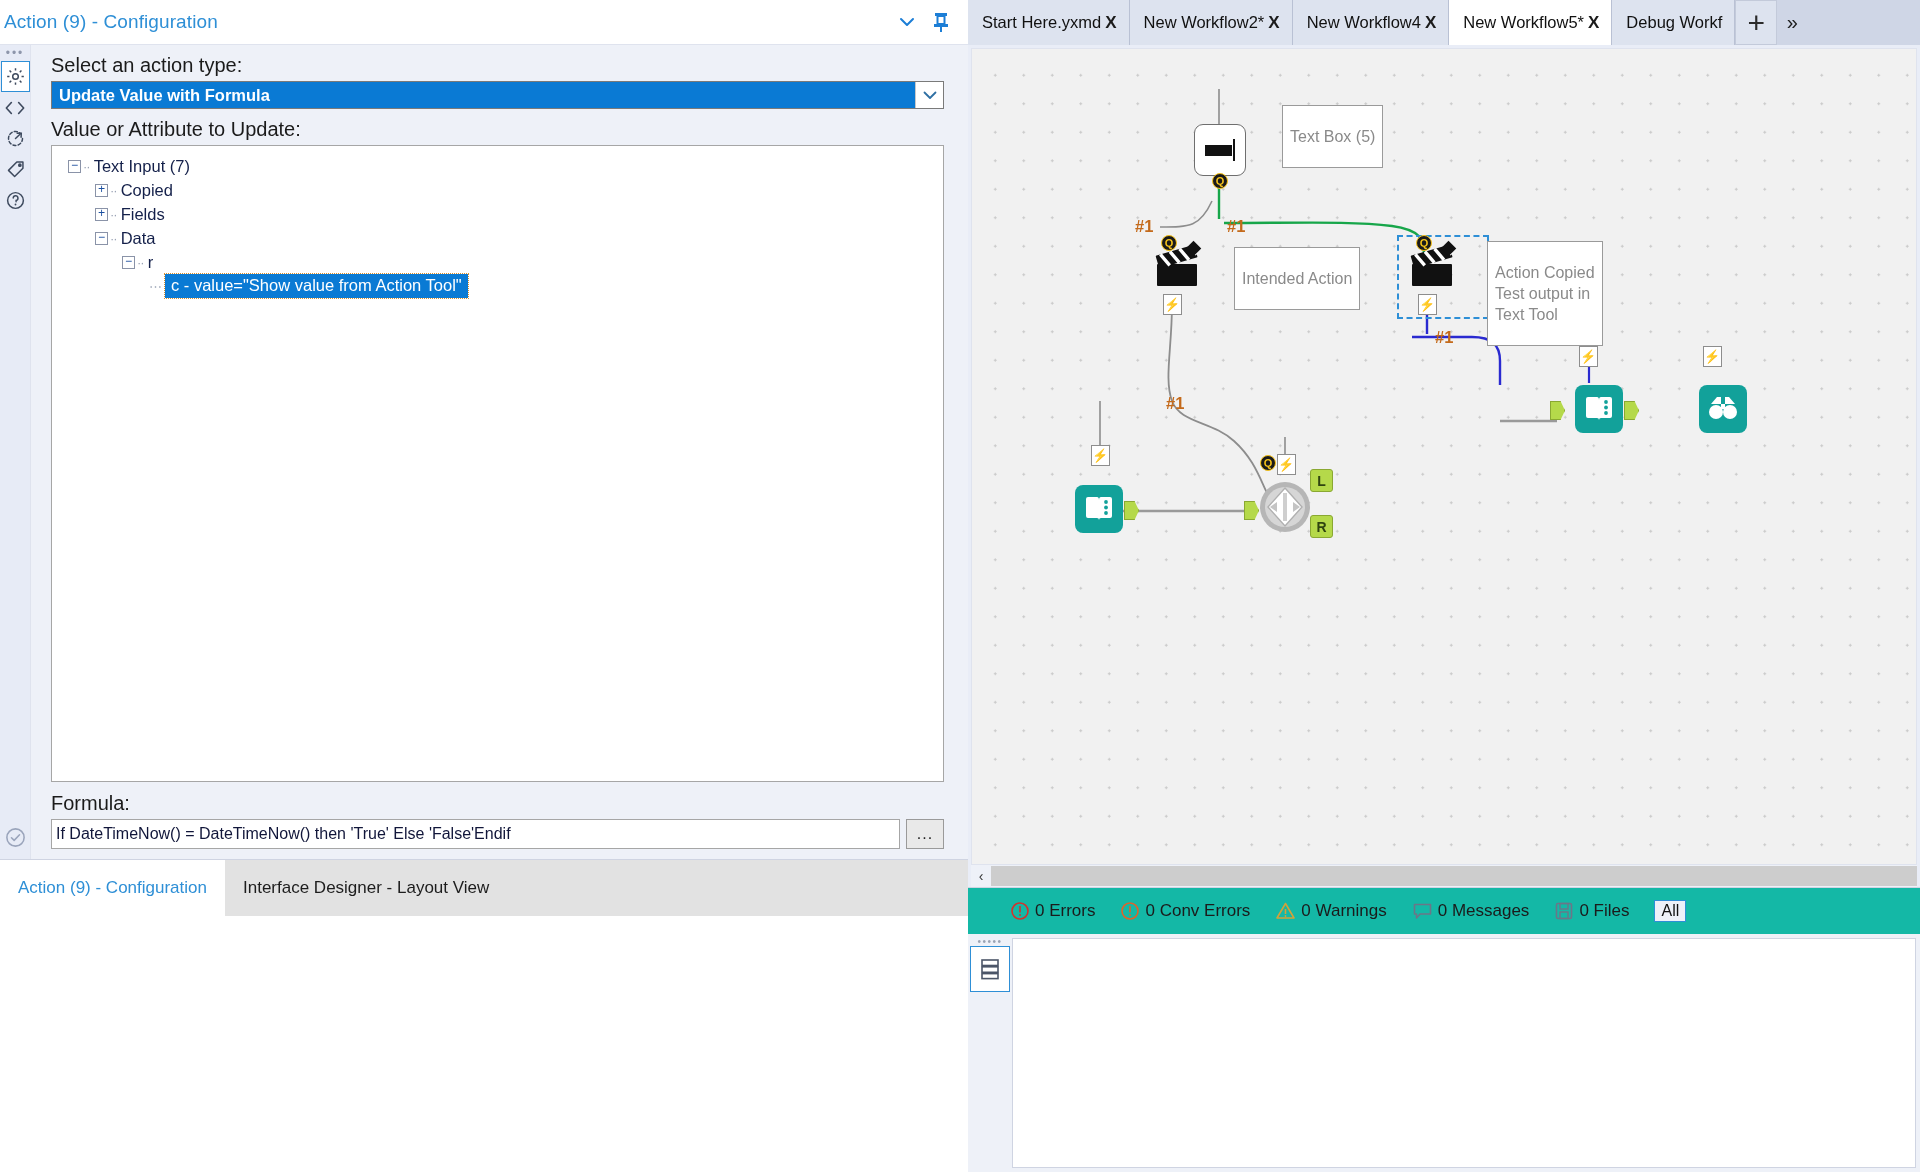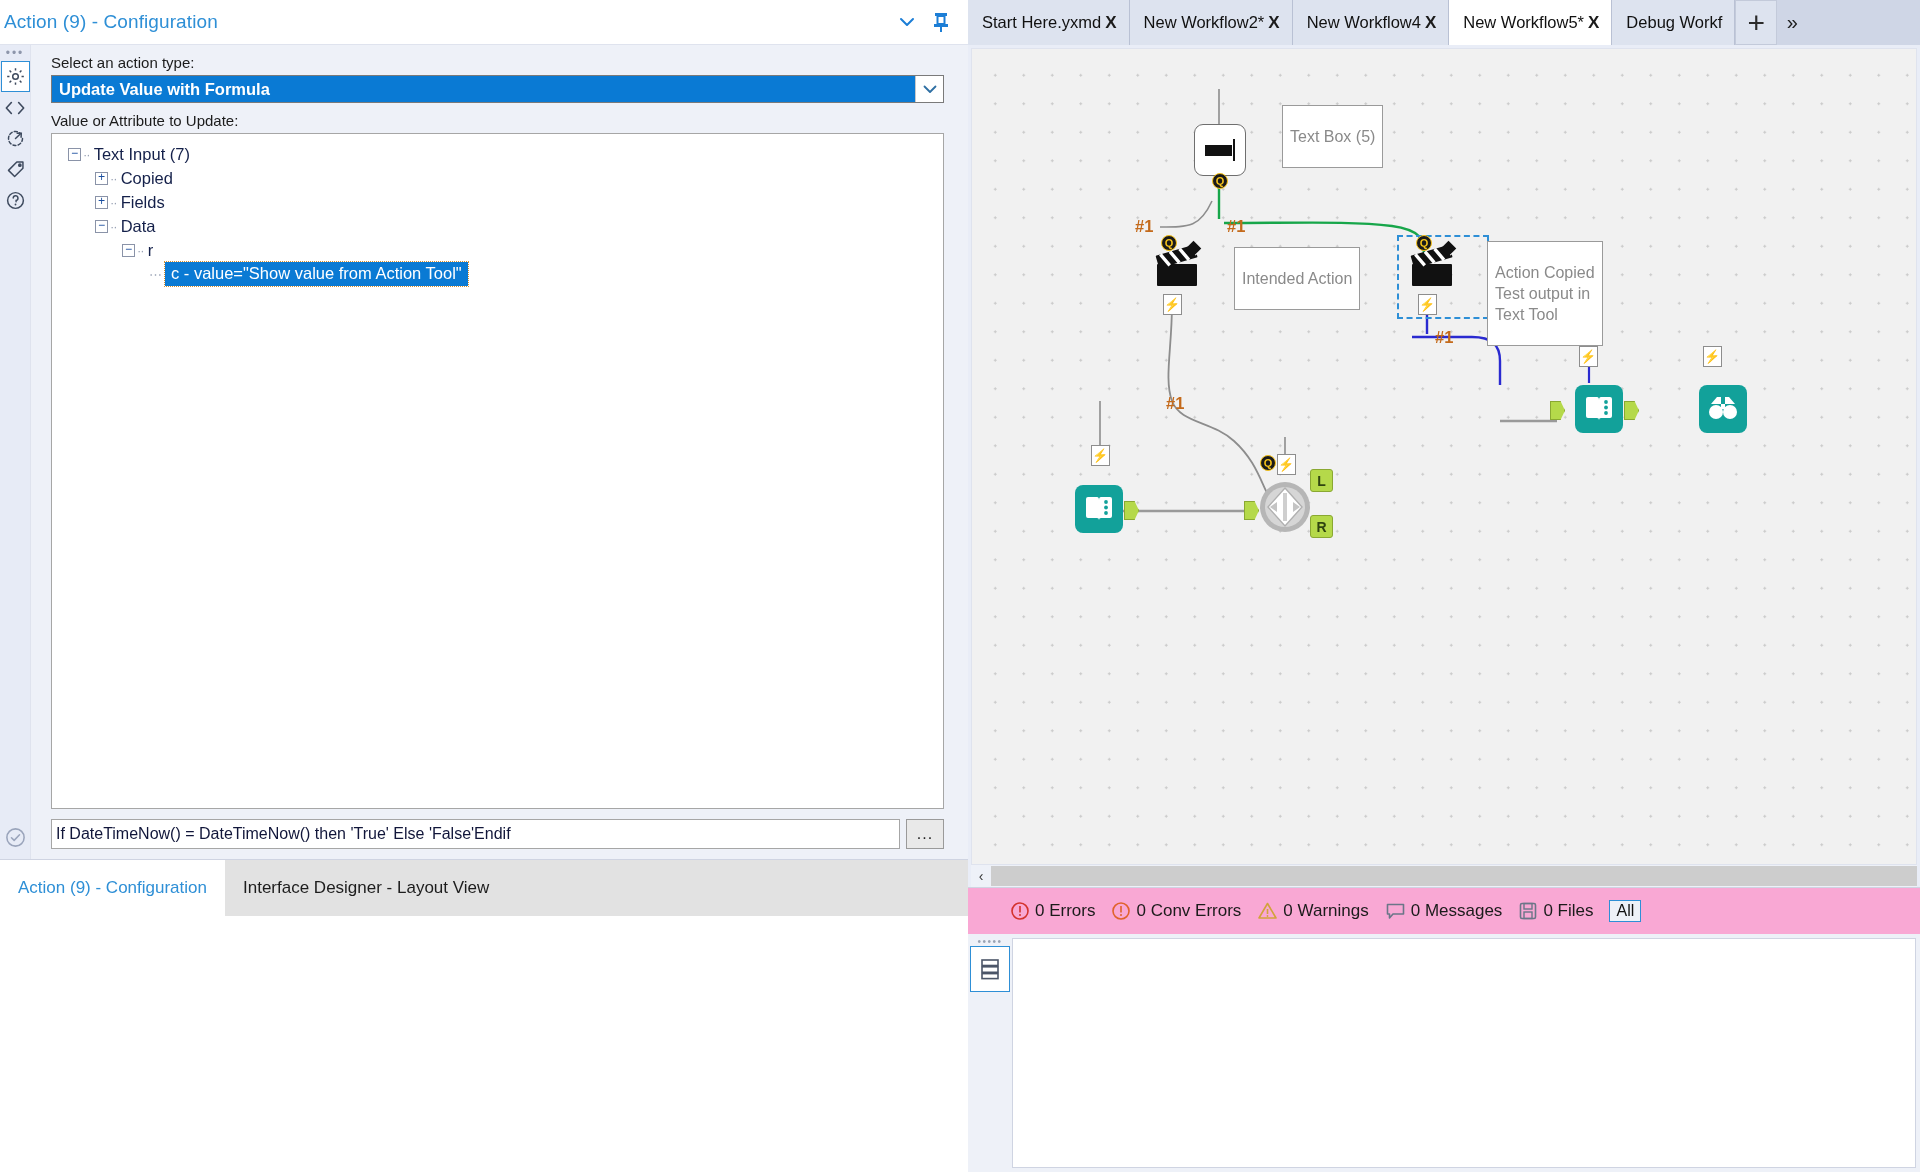--- a/index.html
+++ b/index.html
@@ -64,21 +64,21 @@
     border-right: 1px solid #dfe3ee;
   }
 
   #cfg-body {
     flex: 1; margin-left: 31px;
     padding: 9px 24px 0 20px;
     display: flex; flex-direction: column;
     min-height: 0;
   }
   .field-label {
-    font-size: 15px; color: #1b1b1b; margin-bottom: 4px;
+    font-size: 20px; color: #1b1b1b; margin-bottom: 4px;
     white-space: nowrap;
   }
   
   #action-type-combo {
     height: 28px; display: flex; align-items: stretch;
     border: 1px solid #7a7a7a; background: #fff;
     margin-bottom: 9px;
     font-weight: bold;
   }
   #action-type-combo .val {
@@ -203,23 +203,23 @@
   #results {
     flex: 1; display: flex; flex-direction: column;
     background: #eef1f8; border-top: 1px solid #cfd4e2;
     min-height: 0;
   }
   #results-title {
     height: 42px; display: flex; align-items: center; padding-left: 10px;
     font-size: 17px; color: #3c4456;
   }
   #results-bar {
-    height: 46px; display: flex; align-items: center; gap: 16px;
+    height: 46px; display: flex; align-items: center; gap: 25px;
     padding-left: 42px; font-size: 17px; color: #1b1b1b;
-    background: #f9a8d4;
+    background: #14b8a6;
   }
   .rstat { display: flex; align-items: center; gap: 5px; white-space: nowrap; }
   #results-all {
     border: 1px solid #2e8fd6; padding: 1px 6px; font-size: 16px;
     color: #111; background: #eef1f8; cursor: pointer;
   }
   #results-body { flex: 1; display: flex; }
   #results-rail {
     width: 44px; background: #eef1f8; padding-top: 4px;
     display: flex; flex-direction: column; align-items: center;
@@ -379,20 +379,21 @@
         <span class="texp">−</span>
         <span class="tdash">··</span>
         <span class="tlabel">r</span>
       </div>
       <div class="tnode tdepth4 selected">
         <span class="tdash">⋯</span>
         <span class="tlabel">c - value="Show value from Action Tool"</span>
       </div>
     </div>
 
+    <div class="field-label">Formula:</div>
     <div id="formula-row">
       <div id="formula-input">If DateTimeNow() = DateTimeNow() then 'True' Else 'False'Endif</div>
       <div id="formula-btn">...</div>
     </div>
   </div>
 
   <div id="cfg-tabs">
     <div class="cfg-tab active">Action (9) - Configuration</div>
     <div class="cfg-tab inactive">Interface Designer - Layout View</div>
   </div>

